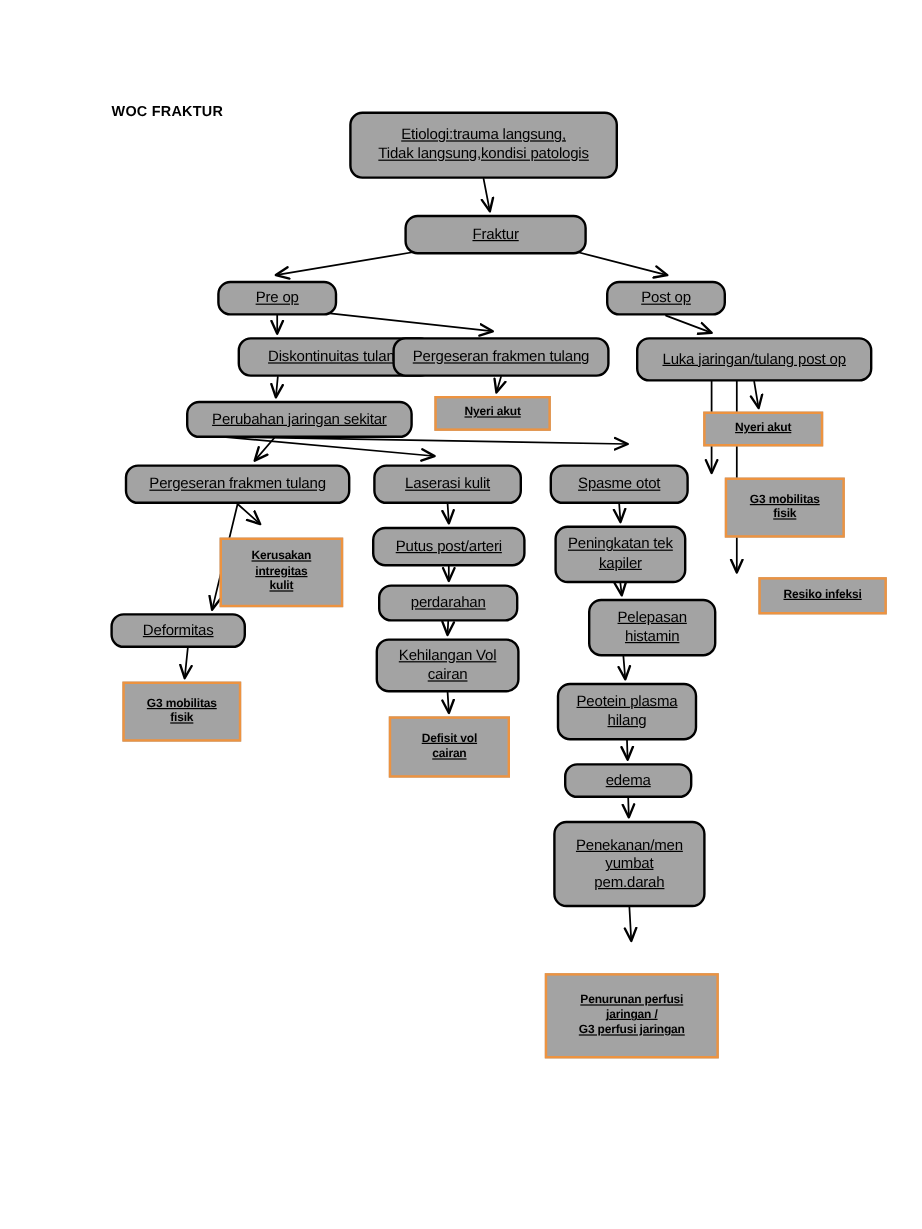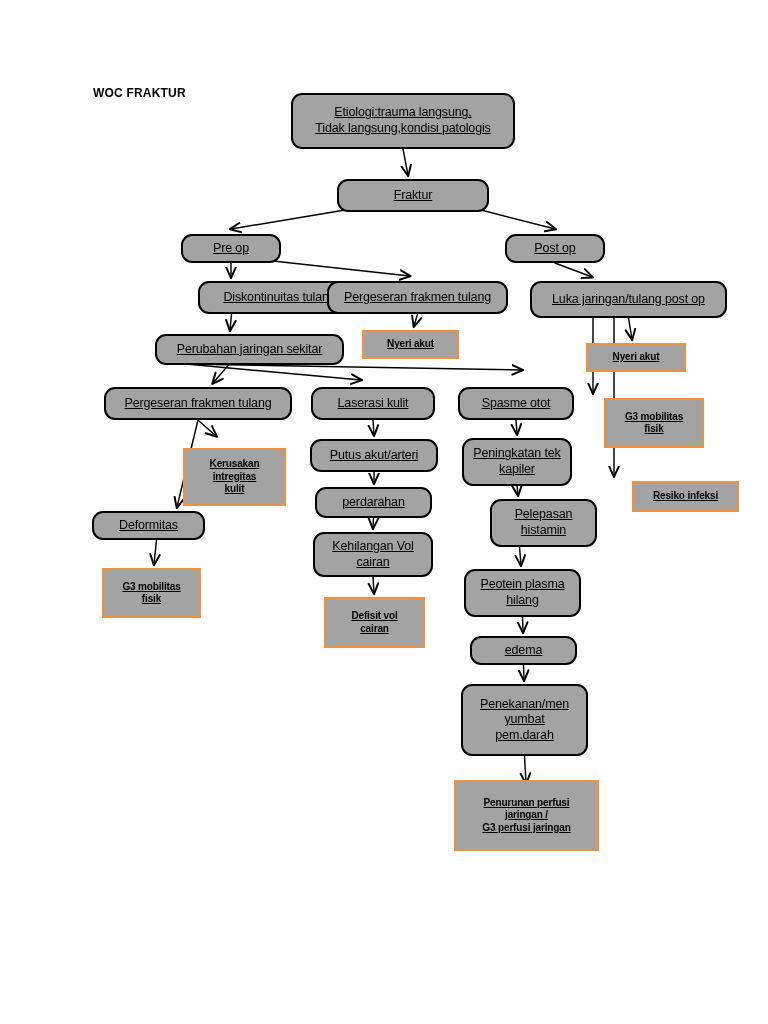--- a/index.html
+++ b/index.html
@@ -157,21 +157,21 @@
       <div class="node orange" style="left: 604px; top: 398px; width: 100px; height: 50px;">
         <span class="txt">G3 mobilitas
 fisik</span>
       </div>
       <div class="node orange" style="left: 183px; top: 448px; width: 103px; height: 58px;">
         <span class="txt">Kerusakan
 intregitas
 kulit</span>
       </div>
       <div class="node black" style="left: 310px; top: 439px; width: 128px; height: 33px;">
-        <span class="txt">Putus akut/arteri</span>
+        <span class="txt">Putus post/arteri</span>
       </div>
       <div class="node black" style="left: 462px; top: 438px; width: 110px; height: 48px;">
         <span class="txt">Peningkatan tek
 kapiler</span>
       </div>
       <div class="node orange" style="left: 632px; top: 481px; width: 107px; height: 31px;">
         <span class="txt">Resiko infeksi</span>
       </div>
       <div class="node black" style="left: 315px; top: 487px; width: 117px; height: 31px;">
         <span class="txt">perdarahan</span>
@@ -200,20 +200,20 @@
 cairan</span>
       </div>
       <div class="node black" style="left: 470px; top: 636px; width: 107px; height: 29px;">
         <span class="txt">edema</span>
       </div>
       <div class="node black" style="left: 461px; top: 684px; width: 127px; height: 72px;">
         <span class="txt">Penekanan/men
 yumbat
 pem.darah</span>
       </div>
-      <div class="node orange" style="left: 454px; top: 780px; width: 145px; height: 71px;">
+      <div class="node orange" style="left: 454px; top: 811px; width: 145px; height: 71px;">
         <span class="txt">Penurunan perfusi
 jaringan /
 G3 perfusi jaringan</span>
       </div>
     </div>
 
 </div>
 
 </body></html>

